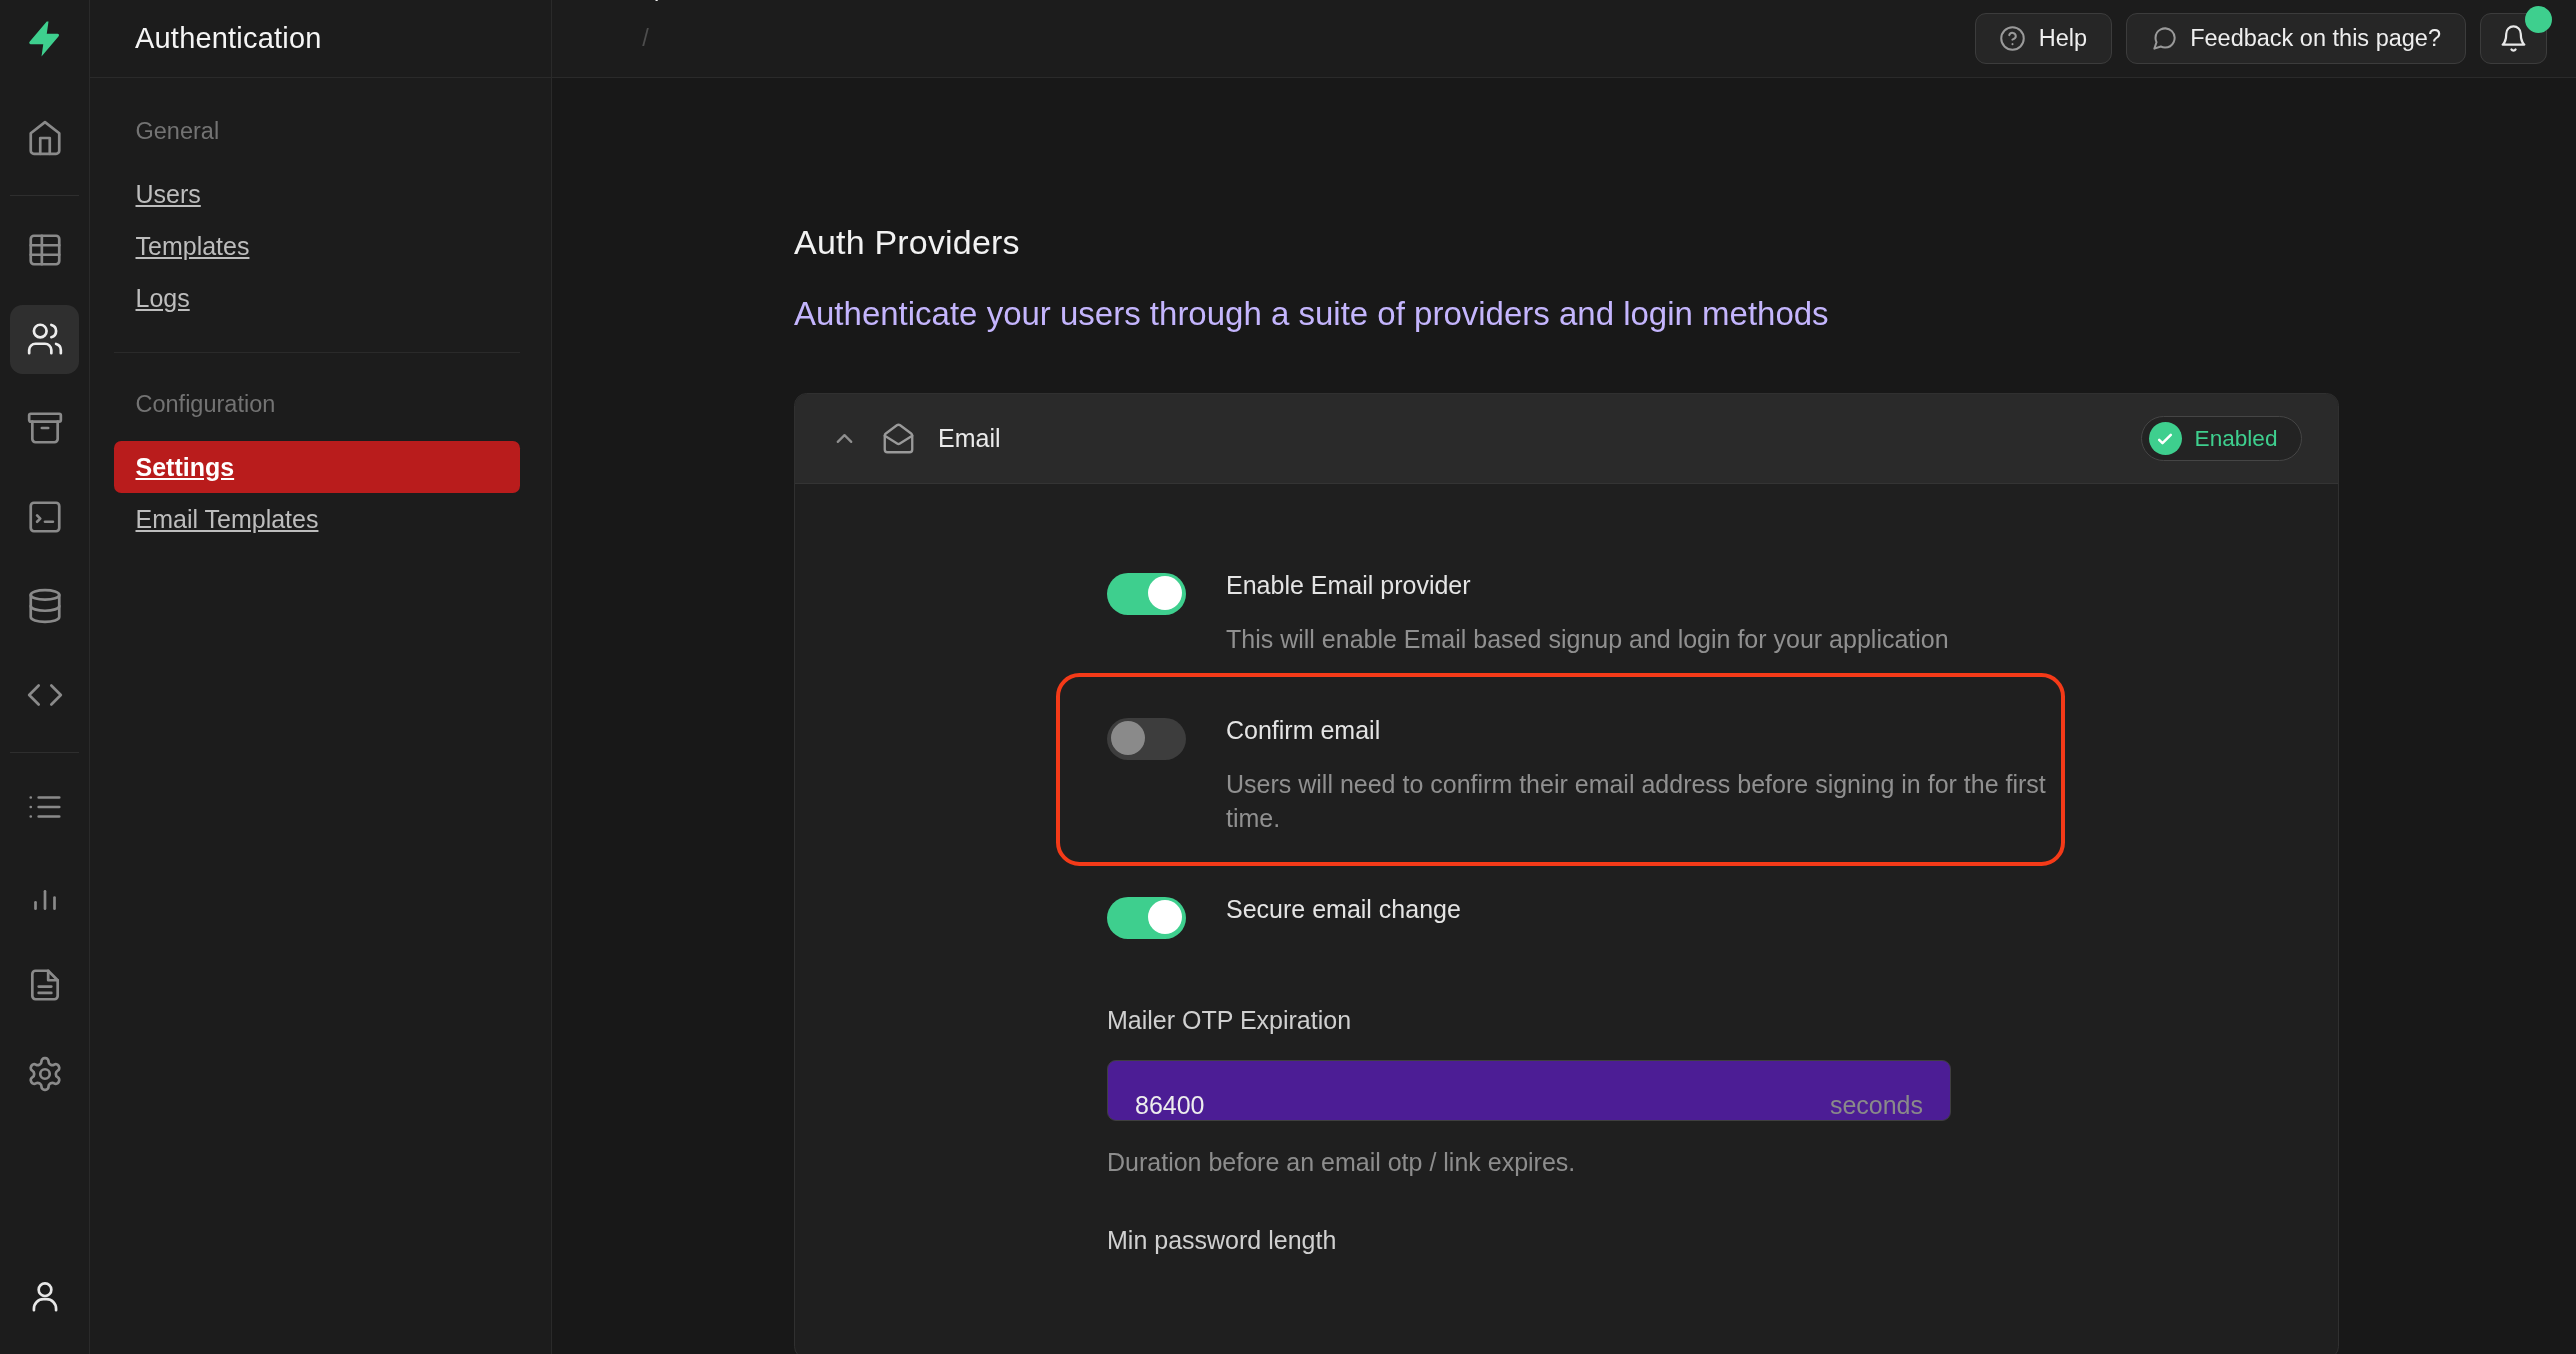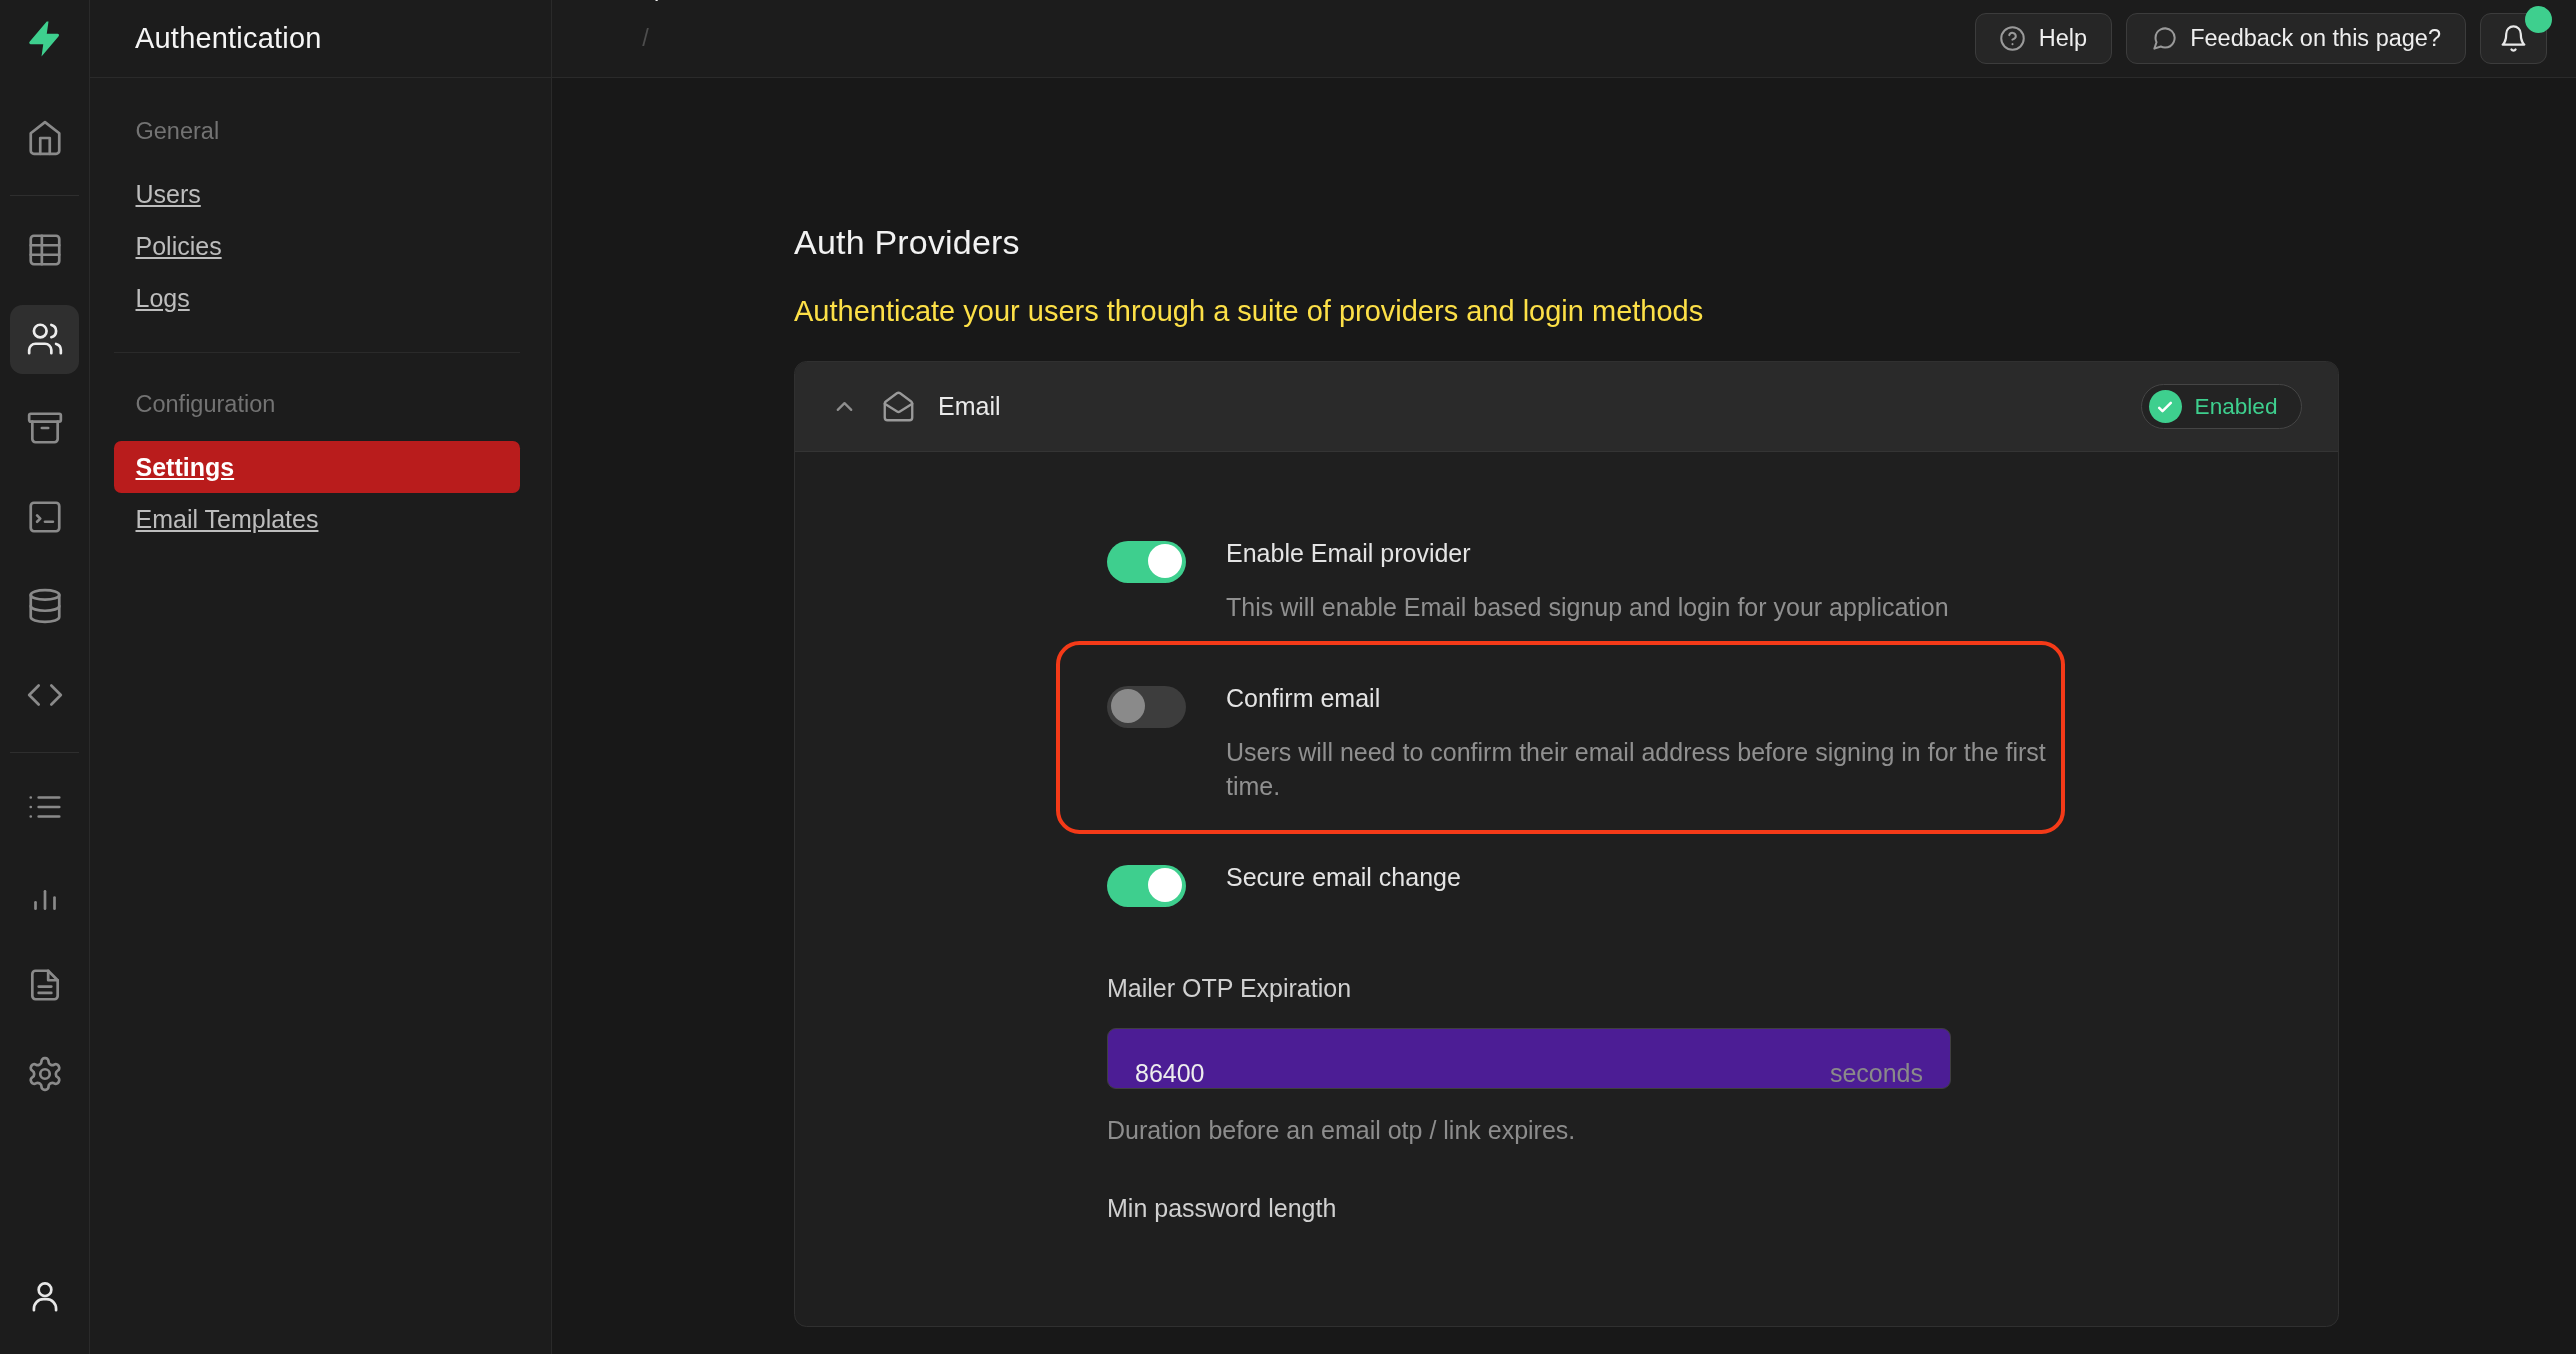--- a/index.html
+++ b/index.html
@@ -89,21 +89,21 @@
   .bell-btn svg { width:29px; height:29px; color:#e8e8e8; }
   .bell-dot {
     position:absolute; top:-8.1px; right:-6.3px;
     width:27px; height:27px; border-radius:50%;
     background:#3ecf8e;
   }
 
   
   .content { flex:1; background:#181818; padding:145px 0 0 242px; overflow:hidden; }
   .page-title { font-size:34px; font-weight:500; color:#f2f2f2; margin-bottom:33px; letter-spacing:0.2px; }
-  .page-subtitle { font-size:29px; color:#fde047; margin-bottom:33px; }
+  .page-subtitle { font-size:33px; color:#c4b5fd; margin-bottom:60px; }
 
   .card {
     width:1545px;
     background:#1f1f1f;
     border:0.9px solid #303030;
     border-radius:12.6px;
   }
   .card-header {
     height:90px;
     background:#2a2a2a;
@@ -283,21 +283,21 @@
         </svg>
       </span>
   </div>
 </nav>
 
 <aside class="sidebar">
   <div class="sidebar-header">Authentication</div>
   <div class="sidebar-menu">
     <div class="menu-section-header">General</div>
     <div class="menu-item">Users</div>
-    <div class="menu-item">Policies</div>
+    <div class="menu-item">Templates</div>
     <div class="menu-item">Logs</div>
     <div class="menu-divider"></div>
     <div class="menu-section-header">Configuration</div>
     <div class="menu-item active">Settings</div>
     <div class="menu-item">Email Templates</div>
   </div>
 </aside>
 
 <div class="right-col">
 

